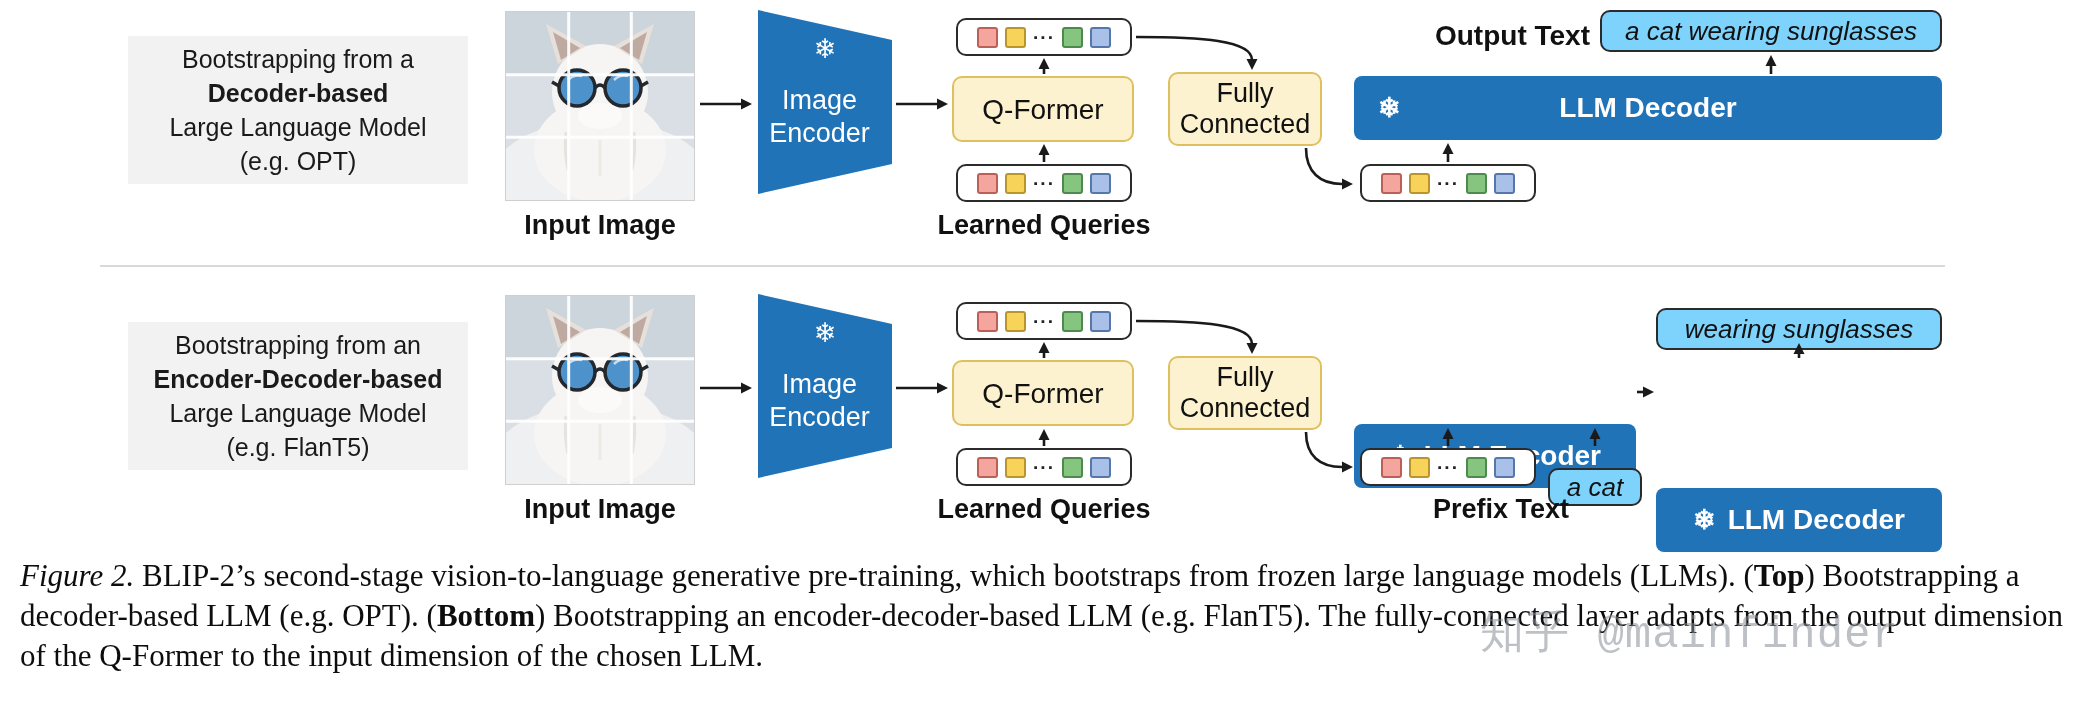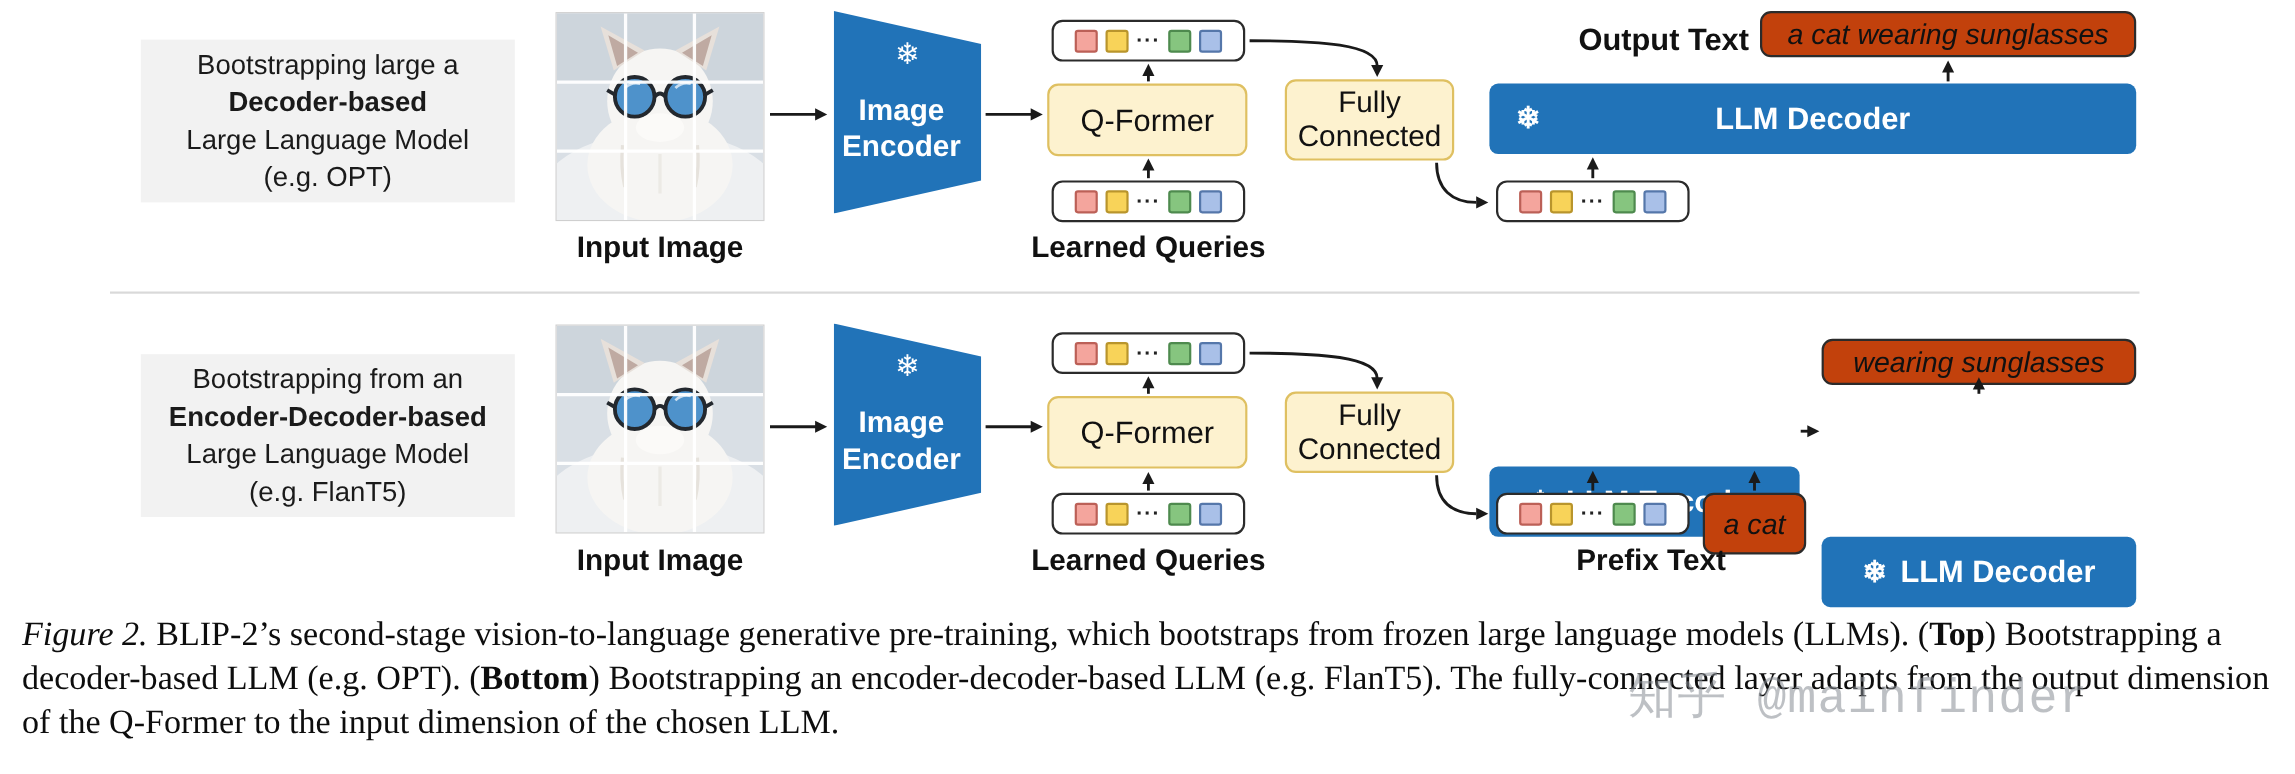--- a/index.html
+++ b/index.html
@@ -13,42 +13,42 @@
   .intro-line.bold { font-weight:700; }
 
   .big-label { font-weight:700; font-size:27px; color:#111; text-align:center; }
 
   .cat-img { outline:1px solid #cfcfcf; }
 
   .encoder-wrap { position:absolute; }
   .enc-snow { position:absolute; top:26px; left:0; right:0; text-align:center; }
   .snowflake { color:#fff; font-size:27px; line-height:27px; }
   .encoder-label { position:absolute; inset:0; display:flex; align-items:center; justify-content:center;
-                   color:#fff; font-weight:700; font-size:27px; line-height:33px; text-align:center;
+                   color:#fff; font-weight:400; font-size:27px; line-height:33px; text-align:center;
                    padding:30px 35px 0 24px; box-sizing:border-box; }
 
   .yellow-box { background:#fdf2cf; border:2px solid #dfc061; border-radius:10px; display:flex;
                 align-items:center; justify-content:center; font-size:28px; color:#111;
                 text-align:center; line-height:31px; box-sizing:border-box; }
 
   .token-row { background:#fff; border:2.4px solid #2b2b2b; border-radius:10px; display:flex;
                align-items:center; justify-content:center; gap:7px; box-sizing:border-box; }
   .tok { width:21px; height:21px; border-radius:3px; display:inline-block; box-sizing:border-box; }
   .t-red    { background:#f4a59d; border:2px solid #bc6057; }
   .t-yellow { background:#f8d359; border:2px solid #b9952c; }
   .t-green  { background:#86c57f; border:2px solid #4e8a4e; }
   .t-blue   { background:#a9c0e8; border:2px solid #5577aa; }
   .dots { font-size:19px; font-weight:700; color:#222; line-height:21px; letter-spacing:1px; }
 
   .llm-box { position:relative; background:#2173b8; border-radius:8px; display:flex; align-items:center;
              justify-content:center; color:#fff; font-weight:700; font-size:28px; gap:12px;
              box-sizing:border-box; }
   .snow-abs { position:absolute; left:24px; top:50%; transform:translateY(-50%); }
 
-  .text-pill { background:#c2410c; border:2.4px solid #2b2b2b; border-radius:10px; display:flex;
+  .text-pill { background:#7dd3fc; border:2.4px solid #2b2b2b; border-radius:10px; display:flex;
                align-items:center; justify-content:center; font-style:italic; font-size:26px;
                color:#111; box-sizing:border-box; white-space:nowrap; }
 
   .divider { background:#d9d9d9; }
 
   .caption { font-family:"Liberation Serif", serif; font-size:31px; line-height:40px; color:#0d0d0d; }
   .cap-fig { font-style:italic; }
   .caption b { font-weight:700; }
 
   .watermark { font-size:44px; color:rgba(135,141,148,0.55); white-space:nowrap; z-index:5;
@@ -57,21 +57,21 @@
   .arrow-layer { position:absolute; left:0; top:0; pointer-events:none; }
   .arrow-layer path, .arrow-layer line { stroke:#1a1a1a; stroke-width:2.6; fill:none; }
   .arrow-layer polygon { fill:#1a1a1a; stroke:none; }
 </style>
 </head>
 <body>
 
 <div class="stage">
 
   <div class="abs intro-box" style="left:128px; top:36px; width:340px; height:148px;">
-    <div class="intro-line">Bootstrapping large a</div>
+    <div class="intro-line">Bootstrapping from a</div>
     <div class="intro-line bold">Decoder-based</div>
     <div class="intro-line">Large Language Model</div>
     <div class="intro-line">(e.g. OPT)</div>
   </div>
 
   <div class="abs cat-img" style="left:506px; top:12px; width:188px; height:188px;">
     <svg viewBox="0 0 188 188" width="188" height="188">
       <rect width="188" height="188" fill="#d9dfe5"></rect>
       <rect width="188" height="63" fill="#cdd5dc"></rect>
       <ellipse cx="94" cy="168" rx="110" ry="60" fill="#eef0f2"></ellipse>
@@ -232,21 +232,21 @@
     <span>LLM Decoder</span>
   </div>
 
   <div class="abs token-row" style="left:1360px; top:448px; width:176px; height:38px;">
     <span class="tok t-red"></span>
     <span class="tok t-yellow"></span>
     <span class="dots">···</span>
     <span class="tok t-green"></span>
     <span class="tok t-blue"></span>
   </div>
-  <div class="abs text-pill" style="left:1548px; top:448px; width:94px; height:56px;">a cat</div>
+  <div class="abs text-pill" style="left:1548px; top:468px; width:94px; height:38px;">a cat</div>
   <div class="abs big-label" style="left:1381px; top:494px; width:240px;">Prefix Text</div>
 
   <svg class="arrow-layer" width="2086" height="704">
 
     <g>
       <line x1="700" y1="104" x2="742" y2="104"></line>
         <polygon points="752,104 741,98.5 741,109.5"></polygon>
     </g>
     <g>
       <line x1="896" y1="104" x2="938" y2="104"></line>

